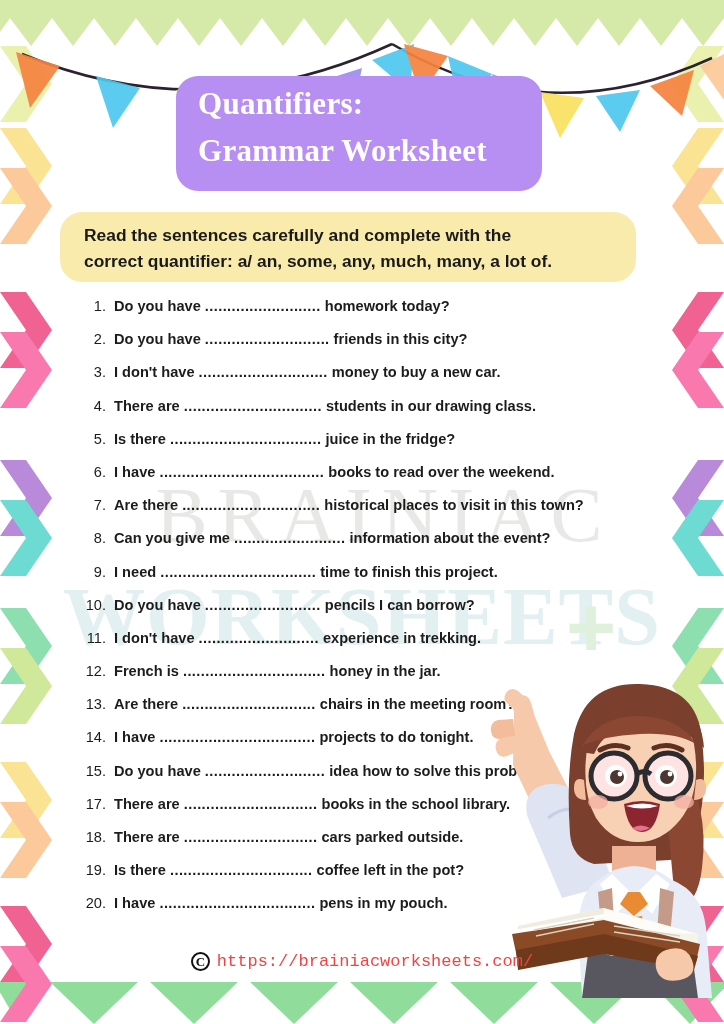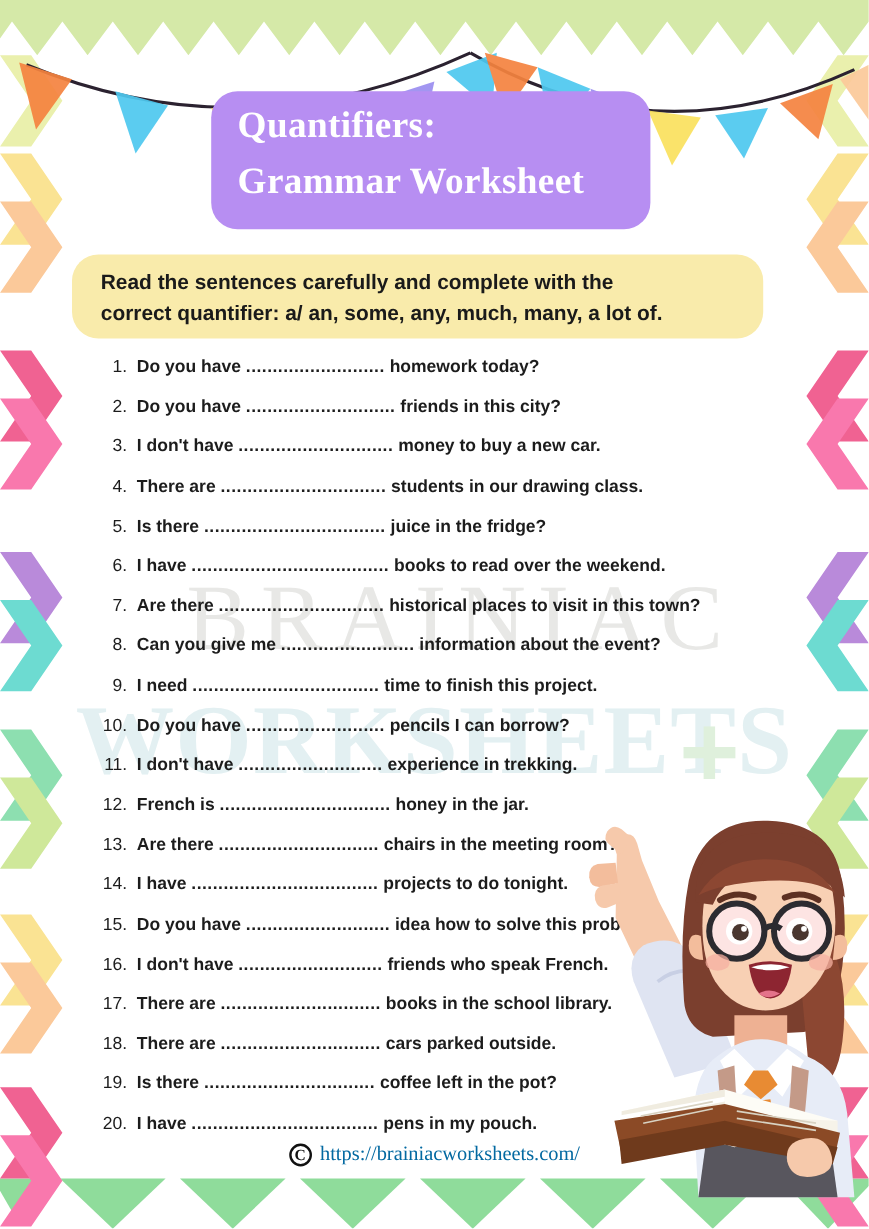--- a/index.html
+++ b/index.html
@@ -167,23 +167,23 @@
     border:2px solid #111;
     border-radius:50%;
     font-family:"Liberation Serif", serif;
     font-size:13px;
     line-height:15px;
     text-align:center;
     color:#111;
     font-weight:bold;
   }
   #footer .url {
-    font-family:Liberation Serif, serif;
+    font-family:Liberation Mono, monospace;
     font-size:17px;
-    color:#0369a1;
+    color:#ef4444;
   }
 </style>
 </head>
 <body>
 
 <div id="page">
 
   <svg id="border-top" class="border-svg" viewBox="0 0 724 46" preserveAspectRatio="none">
     <path d="M0,0 L724,0 L724,18 L703,46 L682,18 L661,46 L640,18 L619,46 L598,18 L577,46 L556,18 L535,46 L514,18 L493,46 L472,18 L451,46 L430,18 L409,46 L388,18 L367,46 L346,18 L325,46 L304,18 L283,46 L262,18 L241,46 L220,18 L199,46 L178,18 L157,46 L136,18 L115,46 L94,18 L73,46 L52,18 L31,46 L10,18 L0,32 Z" fill="#d5e9a8"></path>
   </svg>
@@ -329,24 +329,20 @@
       </div>
       <div class="q-row">
         <span class="q-num">14.</span>
         <span class="q-text"><span>I have </span><span class="q-dots">...................................</span><span> projects to do tonight.</span></span>
       </div>
       <div class="q-row">
         <span class="q-num">15.</span>
         <span class="q-text"><span>Do you have </span><span class="q-dots">...........................</span><span> idea how to solve this problem?</span></span>
       </div>
       <div class="q-row">
-        <span class="q-num">16.</span>
-        <span class="q-text"><span>I don't have </span><span class="q-dots">...........................</span><span> friends who speak French.</span></span>
-      </div>
-      <div class="q-row">
         <span class="q-num">17.</span>
         <span class="q-text"><span>There are </span><span class="q-dots">..............................</span><span> books in the school library.</span></span>
       </div>
       <div class="q-row">
         <span class="q-num">18.</span>
         <span class="q-text"><span>There are </span><span class="q-dots">..............................</span><span> cars parked outside.</span></span>
       </div>
       <div class="q-row">
         <span class="q-num">19.</span>
         <span class="q-text"><span>Is there </span><span class="q-dots">................................</span><span> coffee left in the pot?</span></span>

